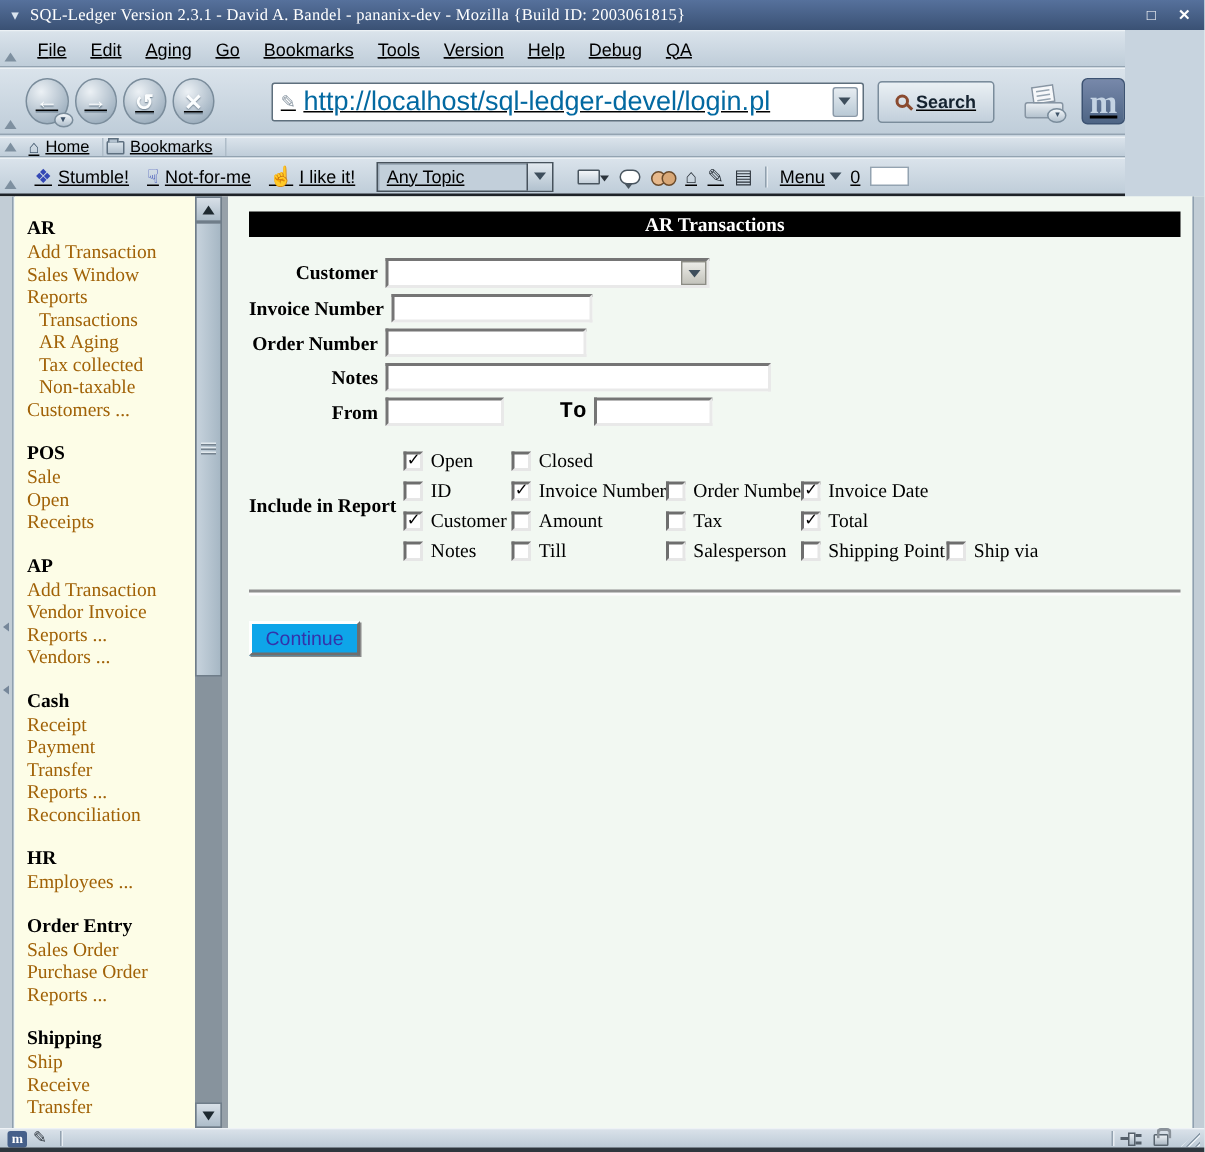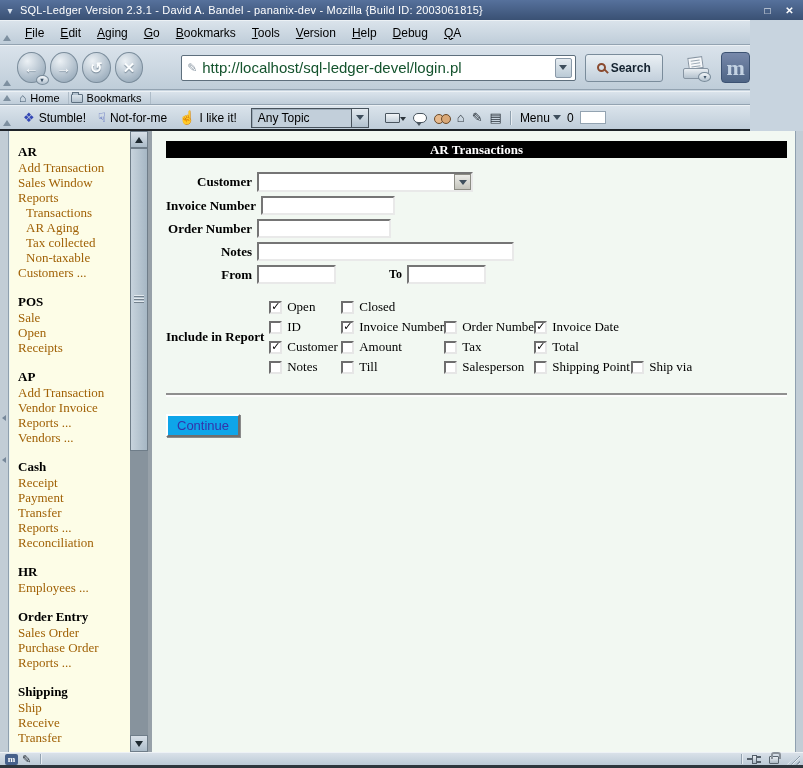--- a/index.html
+++ b/index.html
@@ -3,46 +3,46 @@
 <meta charset="utf-8">
 <style>
   * { box-sizing: border-box; margin:0; padding:0; }
   html,body { width:803px; height:768px; }
   body { position:relative; font-family:"Liberation Sans",sans-serif; background:#C8D4DF; overflow:hidden; }
 
   
   .titlebar { position:absolute; left:0; top:0; width:803px; height:20px;
     background:linear-gradient(#56719C,#3A5174); color:#fff; display:flex; align-items:center; font-size:11px; }
   .tb-collapse { width:20px; text-align:center; color:#D9E3EE; font-size:10px; }
-  .tb-title { flex:1; white-space:nowrap; overflow:hidden; letter-spacing:0.2px; }
+  .tb-title { flex:1; white-space:nowrap; overflow:hidden; letter-spacing:0.2px;font-family:Liberation Serif, serif; }
   .tb-btn { width:17px; height:15px; margin-right:5px; color:#fff; font-size:10px; font-weight:bold;
     text-align:center; line-height:15px; }
 
   
   .bar { position:absolute; left:0; width:750px; background:linear-gradient(#DAE3EB,#BFCDD9);
-    border-top:1px solid #ECF1F5; border-bottom:1px solid #93A3B1; display:flex; align-items:center; }
+    border-top:1px solid #ECF1F5; border-bottom:1px solid #93A3B1; display:flex; align-items:center;text-decoration:underline; }
   .grippy { width:0; height:0; border-left:4px solid transparent; border-right:4px solid transparent;
     border-bottom:6px solid #7E90A0; margin:0 6px 0 3px; align-self:flex-end; margin-bottom:3px; }
   .menubar { top:20px; height:25px; }
   .menu-item { padding:0 8px; font-size:12px; color:#000; display:inline-block; }
   .menu-item::first-letter { text-decoration:underline; }
 
   .navbar { top:45px; height:45px; }
   .navbtn { width:31px; height:31px; border-radius:50%;
     background:radial-gradient(circle at 35% 28%, #ECF1F5, #A8B8C6 68%, #8CA0B0);
     border:1px solid #7A8C9B; color:#FBFDFE; font-size:15px; font-weight:bold;
     display:flex; align-items:center; justify-content:center; position:relative; margin-right:4px;
     text-shadow:0 1px 1px #6B7E8E; }
   .dropblob { position:absolute; bottom:-3px; right:-4px; width:13px; height:10px; border-radius:50%;
     background:linear-gradient(#F3F7FA,#B2C1CE); border:1px solid #7A8C9B; font-size:6px;
     line-height:9px; text-align:center; color:#3E5369; text-shadow:none; }
   .urlbox { width:430px; height:26px; margin-left:34px; background:#fff; border:1px solid #5E6F7D;
     border-radius:2px; display:flex; align-items:center; padding:0 3px 0 5px; }
   .url-icon { color:#8A97A3; font-size:12px; margin-right:5px; }
-  .url-text { flex:1; font-size:15px; color:#14532d; white-space:nowrap; overflow:hidden; }
+  .url-text { flex:1; font-size:18px; color:#0369a1; white-space:nowrap; overflow:hidden; }
   .url-drop { width:17px; height:20px; background:linear-gradient(#E6ECF1,#BACAD6);
     border:1px solid #8A99A8; border-radius:2px; display:flex; align-items:center; justify-content:center; }
   .tri-down { width:0; height:0; border-left:4px solid transparent; border-right:4px solid transparent;
     border-top:5px solid #3E4E5C; }
   .searchbtn { height:28px; margin-left:9px; border-radius:3px;
     background:linear-gradient(#EAF0F4,#C2CFDB); border:1px solid #7A8C9B;
     display:flex; align-items:center; gap:5px; padding:0 11px; font-weight:bold; font-size:12px; color:#14222F; }
   .mag { width:9px; height:9px; border:2px solid #8A4A2F; border-radius:50%; position:relative; }
   .mag::after { content:''; position:absolute; width:6px; height:2px; background:#8A4A2F;
     transform:rotate(45deg); right:-5px; bottom:-2px; }
@@ -132,21 +132,21 @@
   .frow { display:flex; align-items:center; margin-bottom:4px; }
   .flabel { min-width:86px; text-align:right; font-weight:bold; font-size:13px; margin-right:5px;
     white-space:nowrap; flex-shrink:0; color:#000; }
   .sunken { background:#fff; border:2px solid; border-color:#757575 #E9E9E9 #E9E9E9 #757575; }
   input.tinput { height:19px; font:13px "Liberation Serif",serif; padding:0 2px; outline:none; }
   .w-num { width:134px; } .w-notes { width:257px; } .w-date { width:79px; }
   .selectbox { width:216px; height:20px; display:flex; align-items:center; }
   .sel-val { flex:1; font-size:13px; padding-left:3px; }
   .sel-btn { width:17px; height:16px; background:linear-gradient(#ECECE8,#C4C4BC);
     border:1px solid #8C8C84; display:flex; align-items:center; justify-content:center; margin-right:0; }
-  .to-label { margin-left:53px; font-weight:bold; font-size:12px; margin-right:5px; }
+  .to-label { margin-left:37px; font-weight:bold; font-size:15px; margin-right:5px;font-family:Liberation Mono, monospace; }
 
   .cbsection { margin-top:13px; align-items:center; }
   .cbtable { }
   .cbrow { display:flex; align-items:center; height:20px; }
   .cbcell { display:flex; align-items:center; font-size:13px; white-space:nowrap; color:#000; }
   .cbrow .cbcell:nth-child(1) { width:72px; }
   .cbrow .cbcell:nth-child(2) { width:103px; }
   .cbrow .cbcell:nth-child(3) { width:90px; }
   .cbrow .cbcell:nth-child(4) { width:97px; }
   .cb { width:13px; height:13px; background:#fff; border:2px solid;

